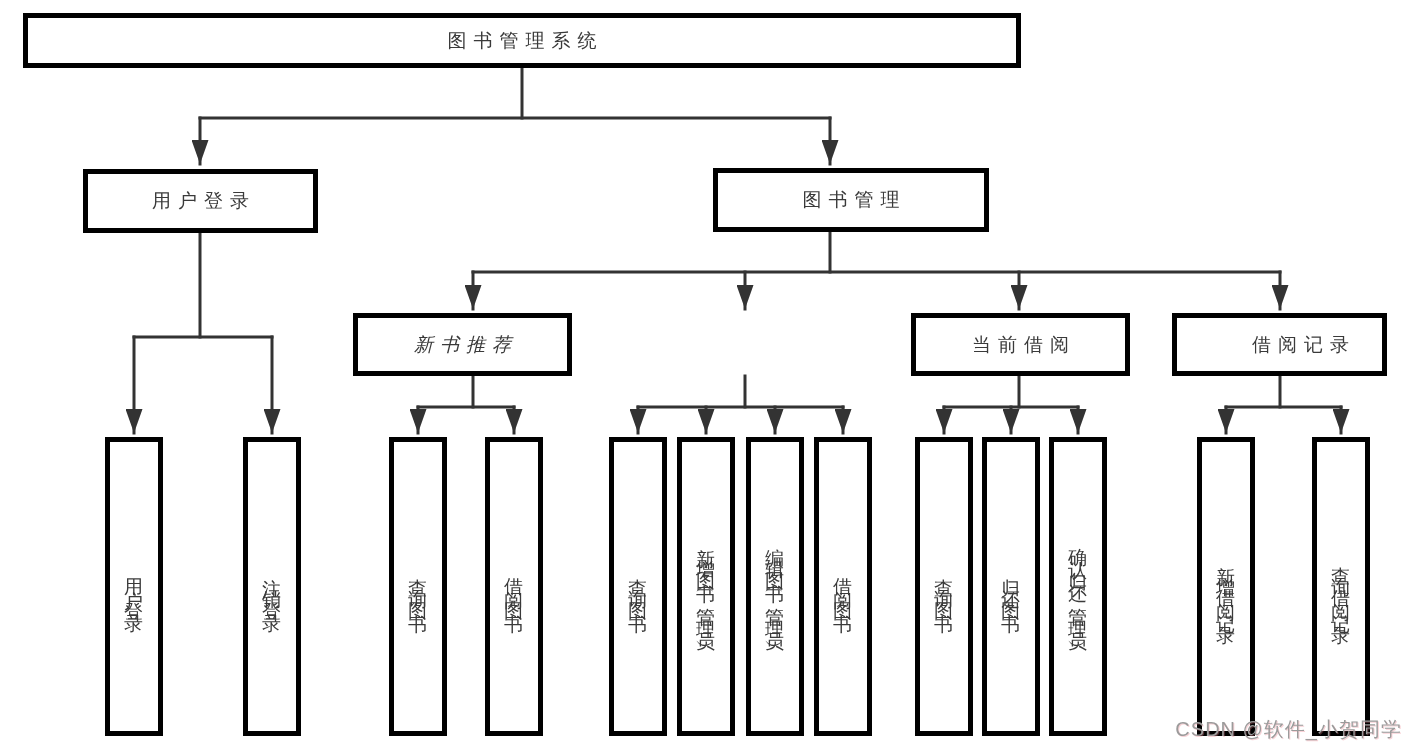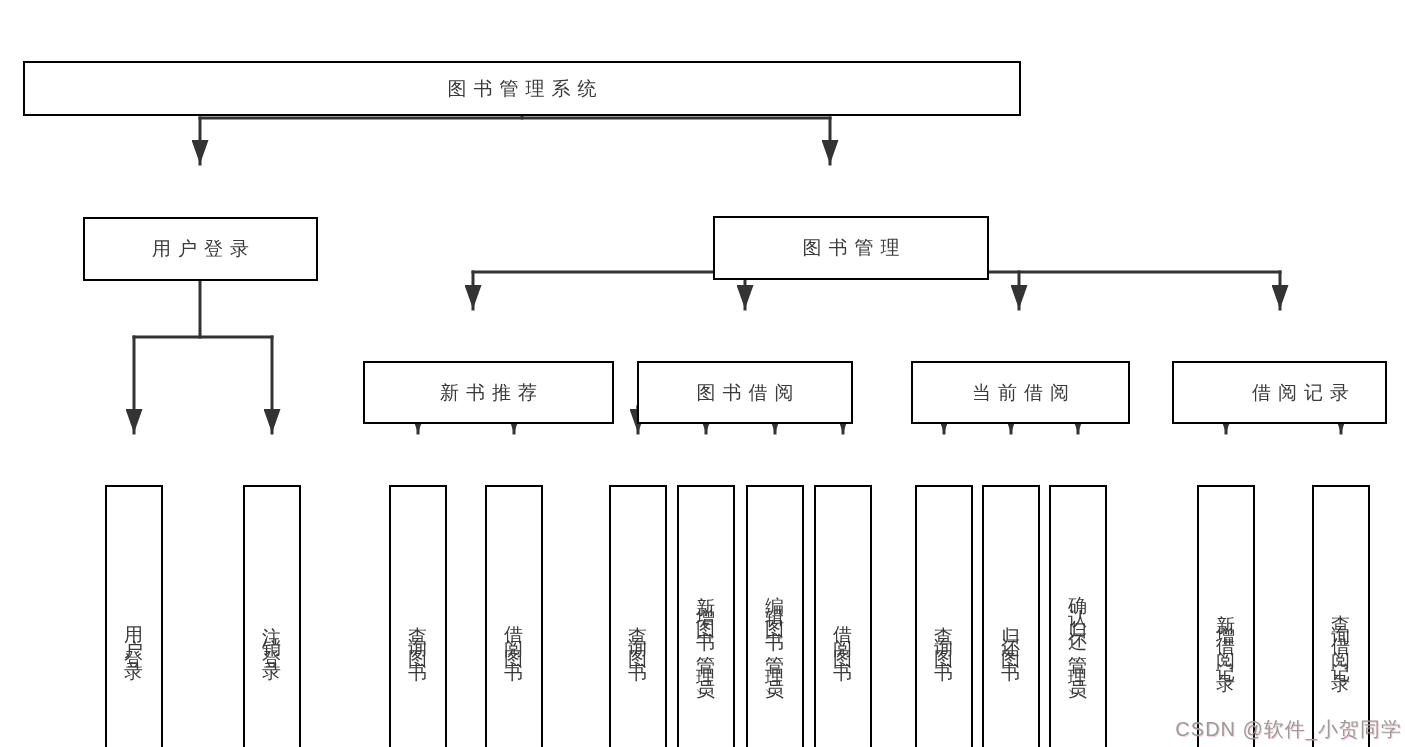--- a/index.html
+++ b/index.html
@@ -6,25 +6,25 @@
   .stage {
     position:relative;
     width:1405px; height:747px;
     background:#ffffff;
     font-family:"Liberation Sans","DejaVu Sans",sans-serif;
     overflow:hidden;
   }
   .wires { position:absolute; left:0; top:0; z-index:1; }
   .node {
     position:absolute; box-sizing:border-box;
-    border:2px solid #000000; background:#ffffff;
+    border:5px solid #000000; background:#ffffff;
     display:flex; align-items:center; justify-content:center;
     font-size:19px; color:#3a3a3a;
     letter-spacing:7px; text-indent:7px;
-    white-space:nowrap; z-index:2;margin-top:48px;
+    white-space:nowrap; z-index:2;
   }
   .leaf {
     writing-mode:vertical-rl; text-orientation:mixed;
     letter-spacing:12px; text-indent:0; white-space:normal;
     line-height:1;
   }
   .watermark {
     position:absolute; right:3px; bottom:4px; z-index:3;
     font-size:20px; color:#9b9b9b; letter-spacing:1px;
     text-shadow:1px 1px 0 rgba(236,128,141,0.35);
@@ -84,22 +84,21 @@
       <path d="M1226,407 L1226,433" marker-end="url(#arr)"></path>
       <path d="M1341,407 L1341,433" marker-end="url(#arr)"></path>
     </g>
   </svg>
 
   <div class="node" style="left:23px;top:13px;width:998px;height:55px;">图书管理系统</div>
 
   <div class="node" style="left:83px;top:169px;width:235px;height:64px;">用户登录</div>
   <div class="node" style="left:713px;top:168px;width:276px;height:64px;">图书管理</div>
 
-  <div class="node" style="left:363px;top:313px;width:251px;height:63px;">新书推荐</div>
-  <div class="node" style="left:637px;top:313px;width:216px;height:63px;">图书借阅</div>
+  <div class="node" style="left:353px;top:313px;width:219px;height:63px;font-style:italic;">新书推荐</div>
   <div class="node" style="left:911px;top:313px;width:219px;height:63px;">当前借阅</div>
   <div class="node" style="left:1172px;top:313px;width:215px;height:63px;padding-left:42px;">借阅记录</div>
 
   <div class="node leaf" style="left:105px;top:437px;width:58px;height:299px;">用户登录</div>
   <div class="node leaf" style="left:243px;top:437px;width:58px;height:299px;">注销登录</div>
   <div class="node leaf" style="left:389px;top:437px;width:58px;height:299px;">查询图书</div>
   <div class="node leaf" style="left:485px;top:437px;width:58px;height:299px;">借阅图书</div>
   <div class="node leaf" style="left:609px;top:437px;width:58px;height:299px;">查询图书</div>
   <div class="node leaf" style="left:677px;top:437px;width:58px;height:299px;">新增图书（管理员）</div>
   <div class="node leaf" style="left:746px;top:437px;width:58px;height:299px;">编辑图书（管理员）</div>

